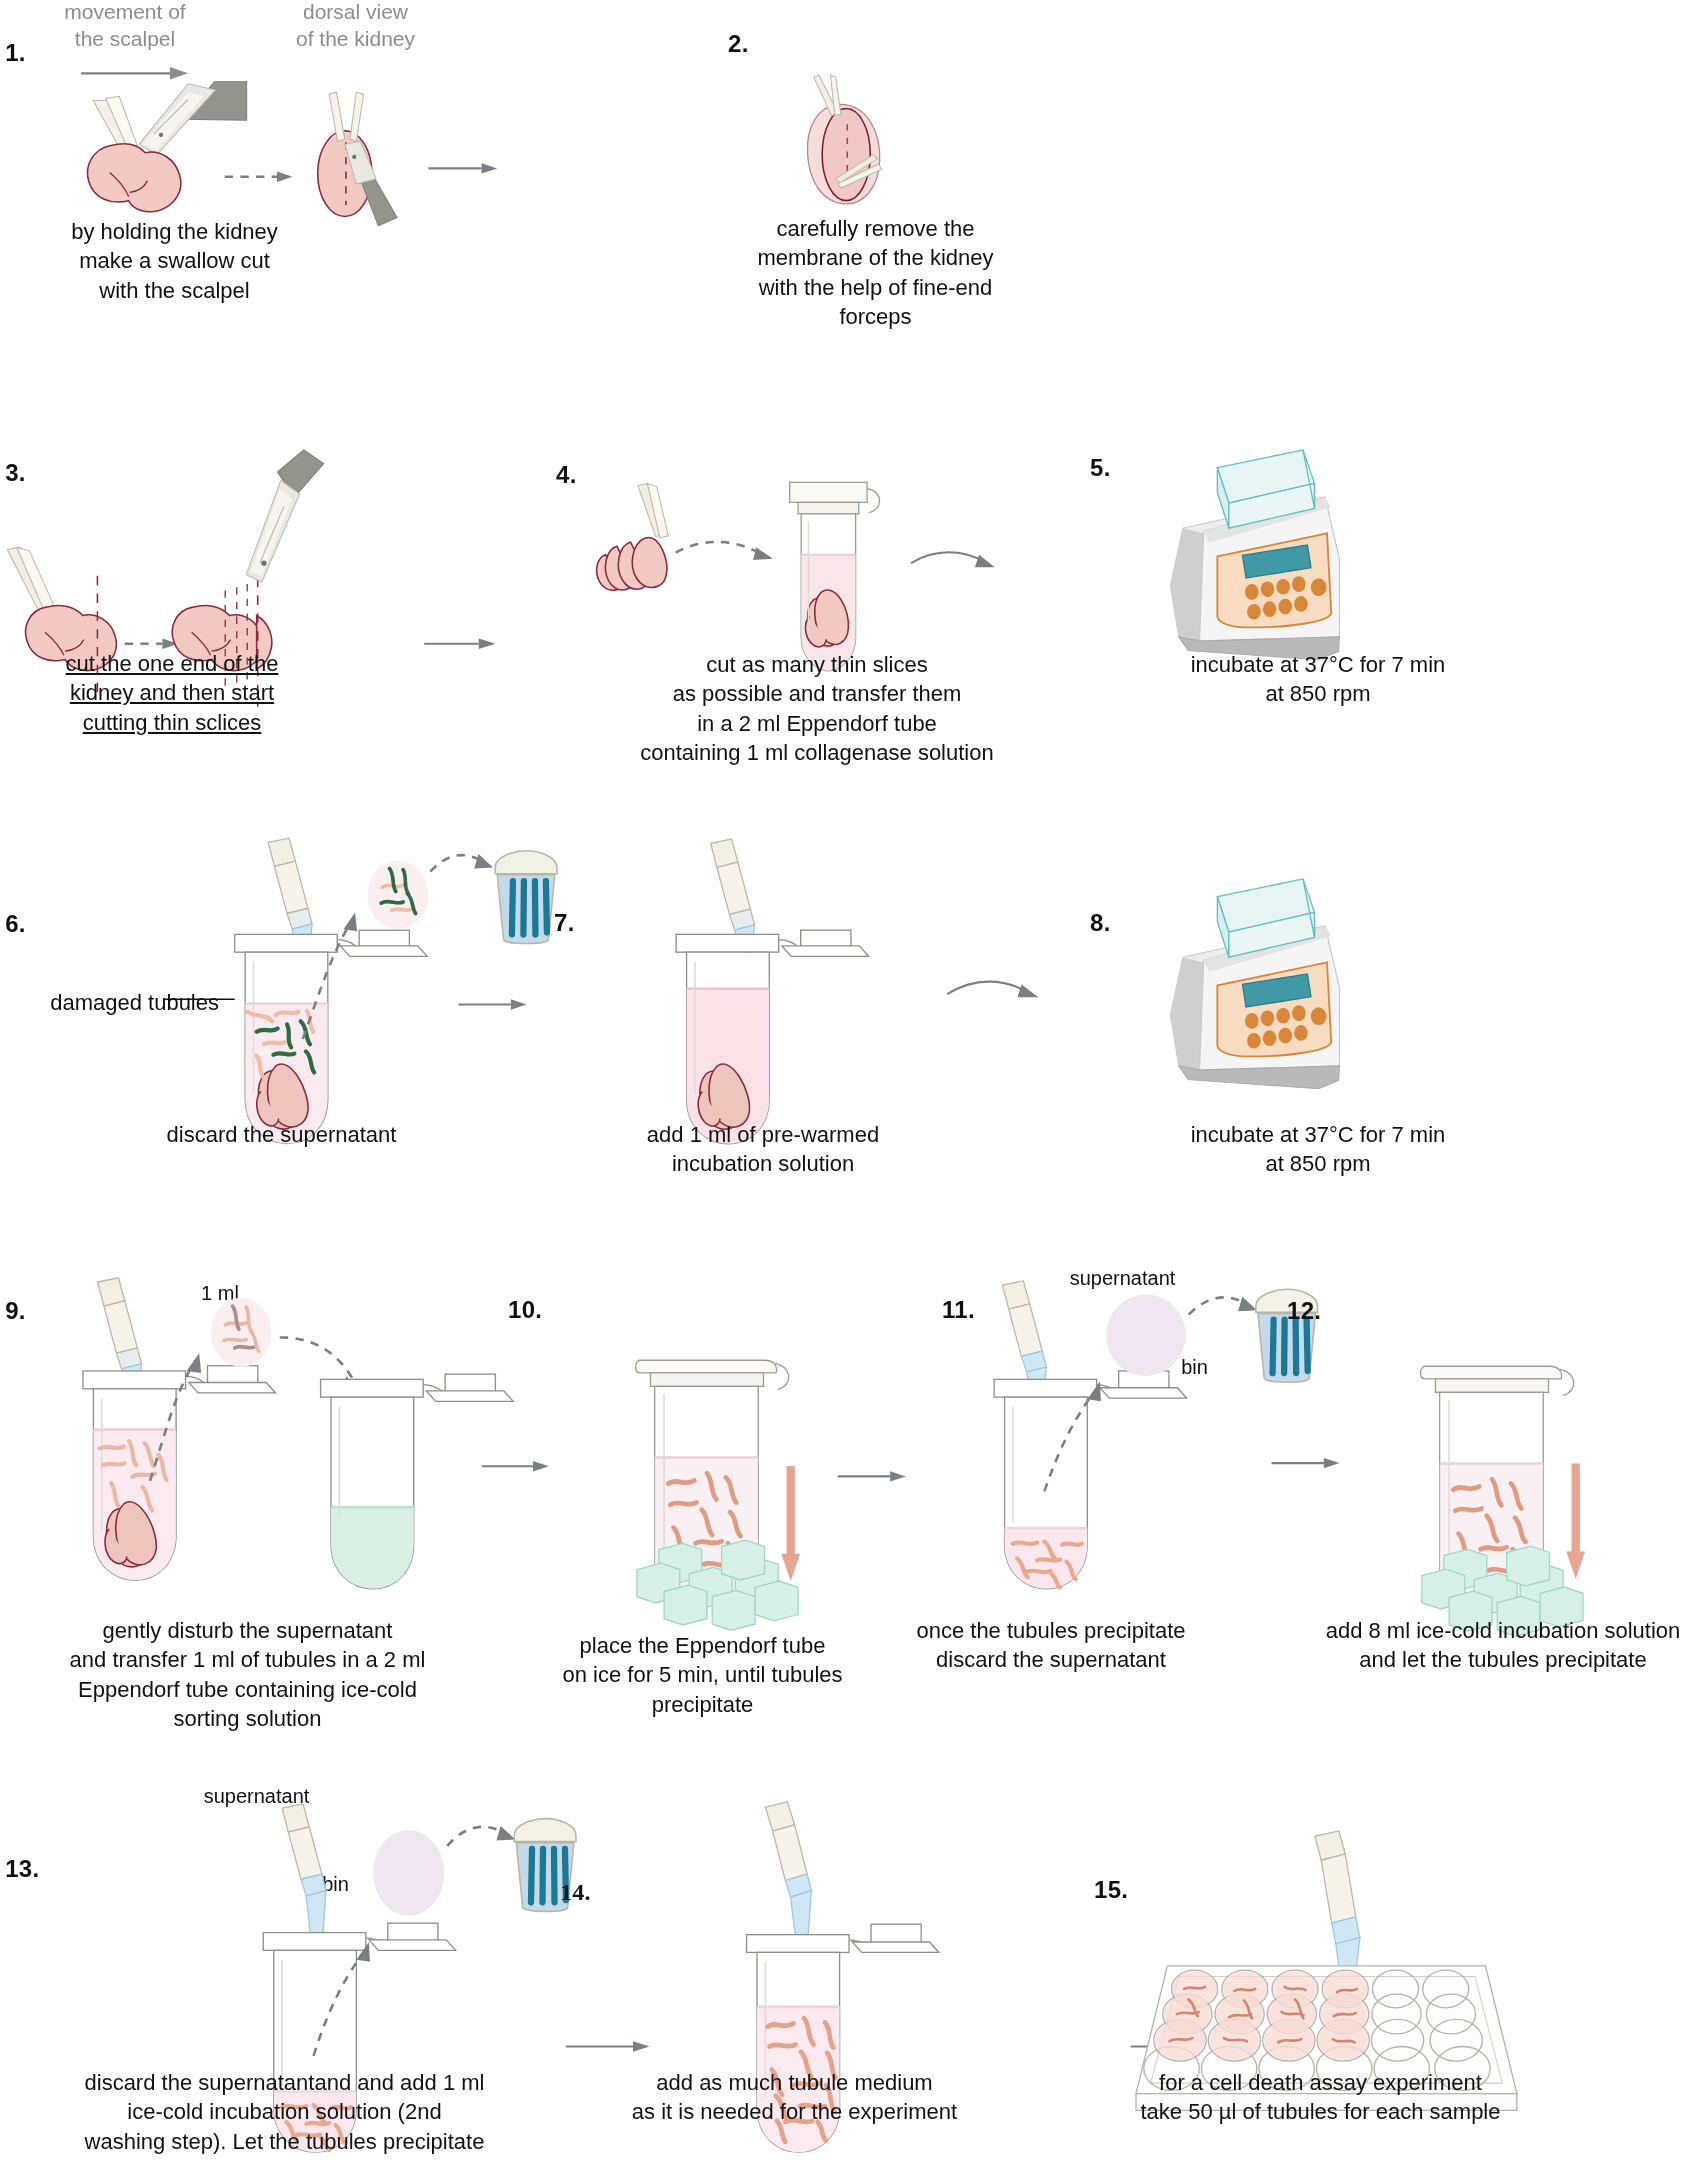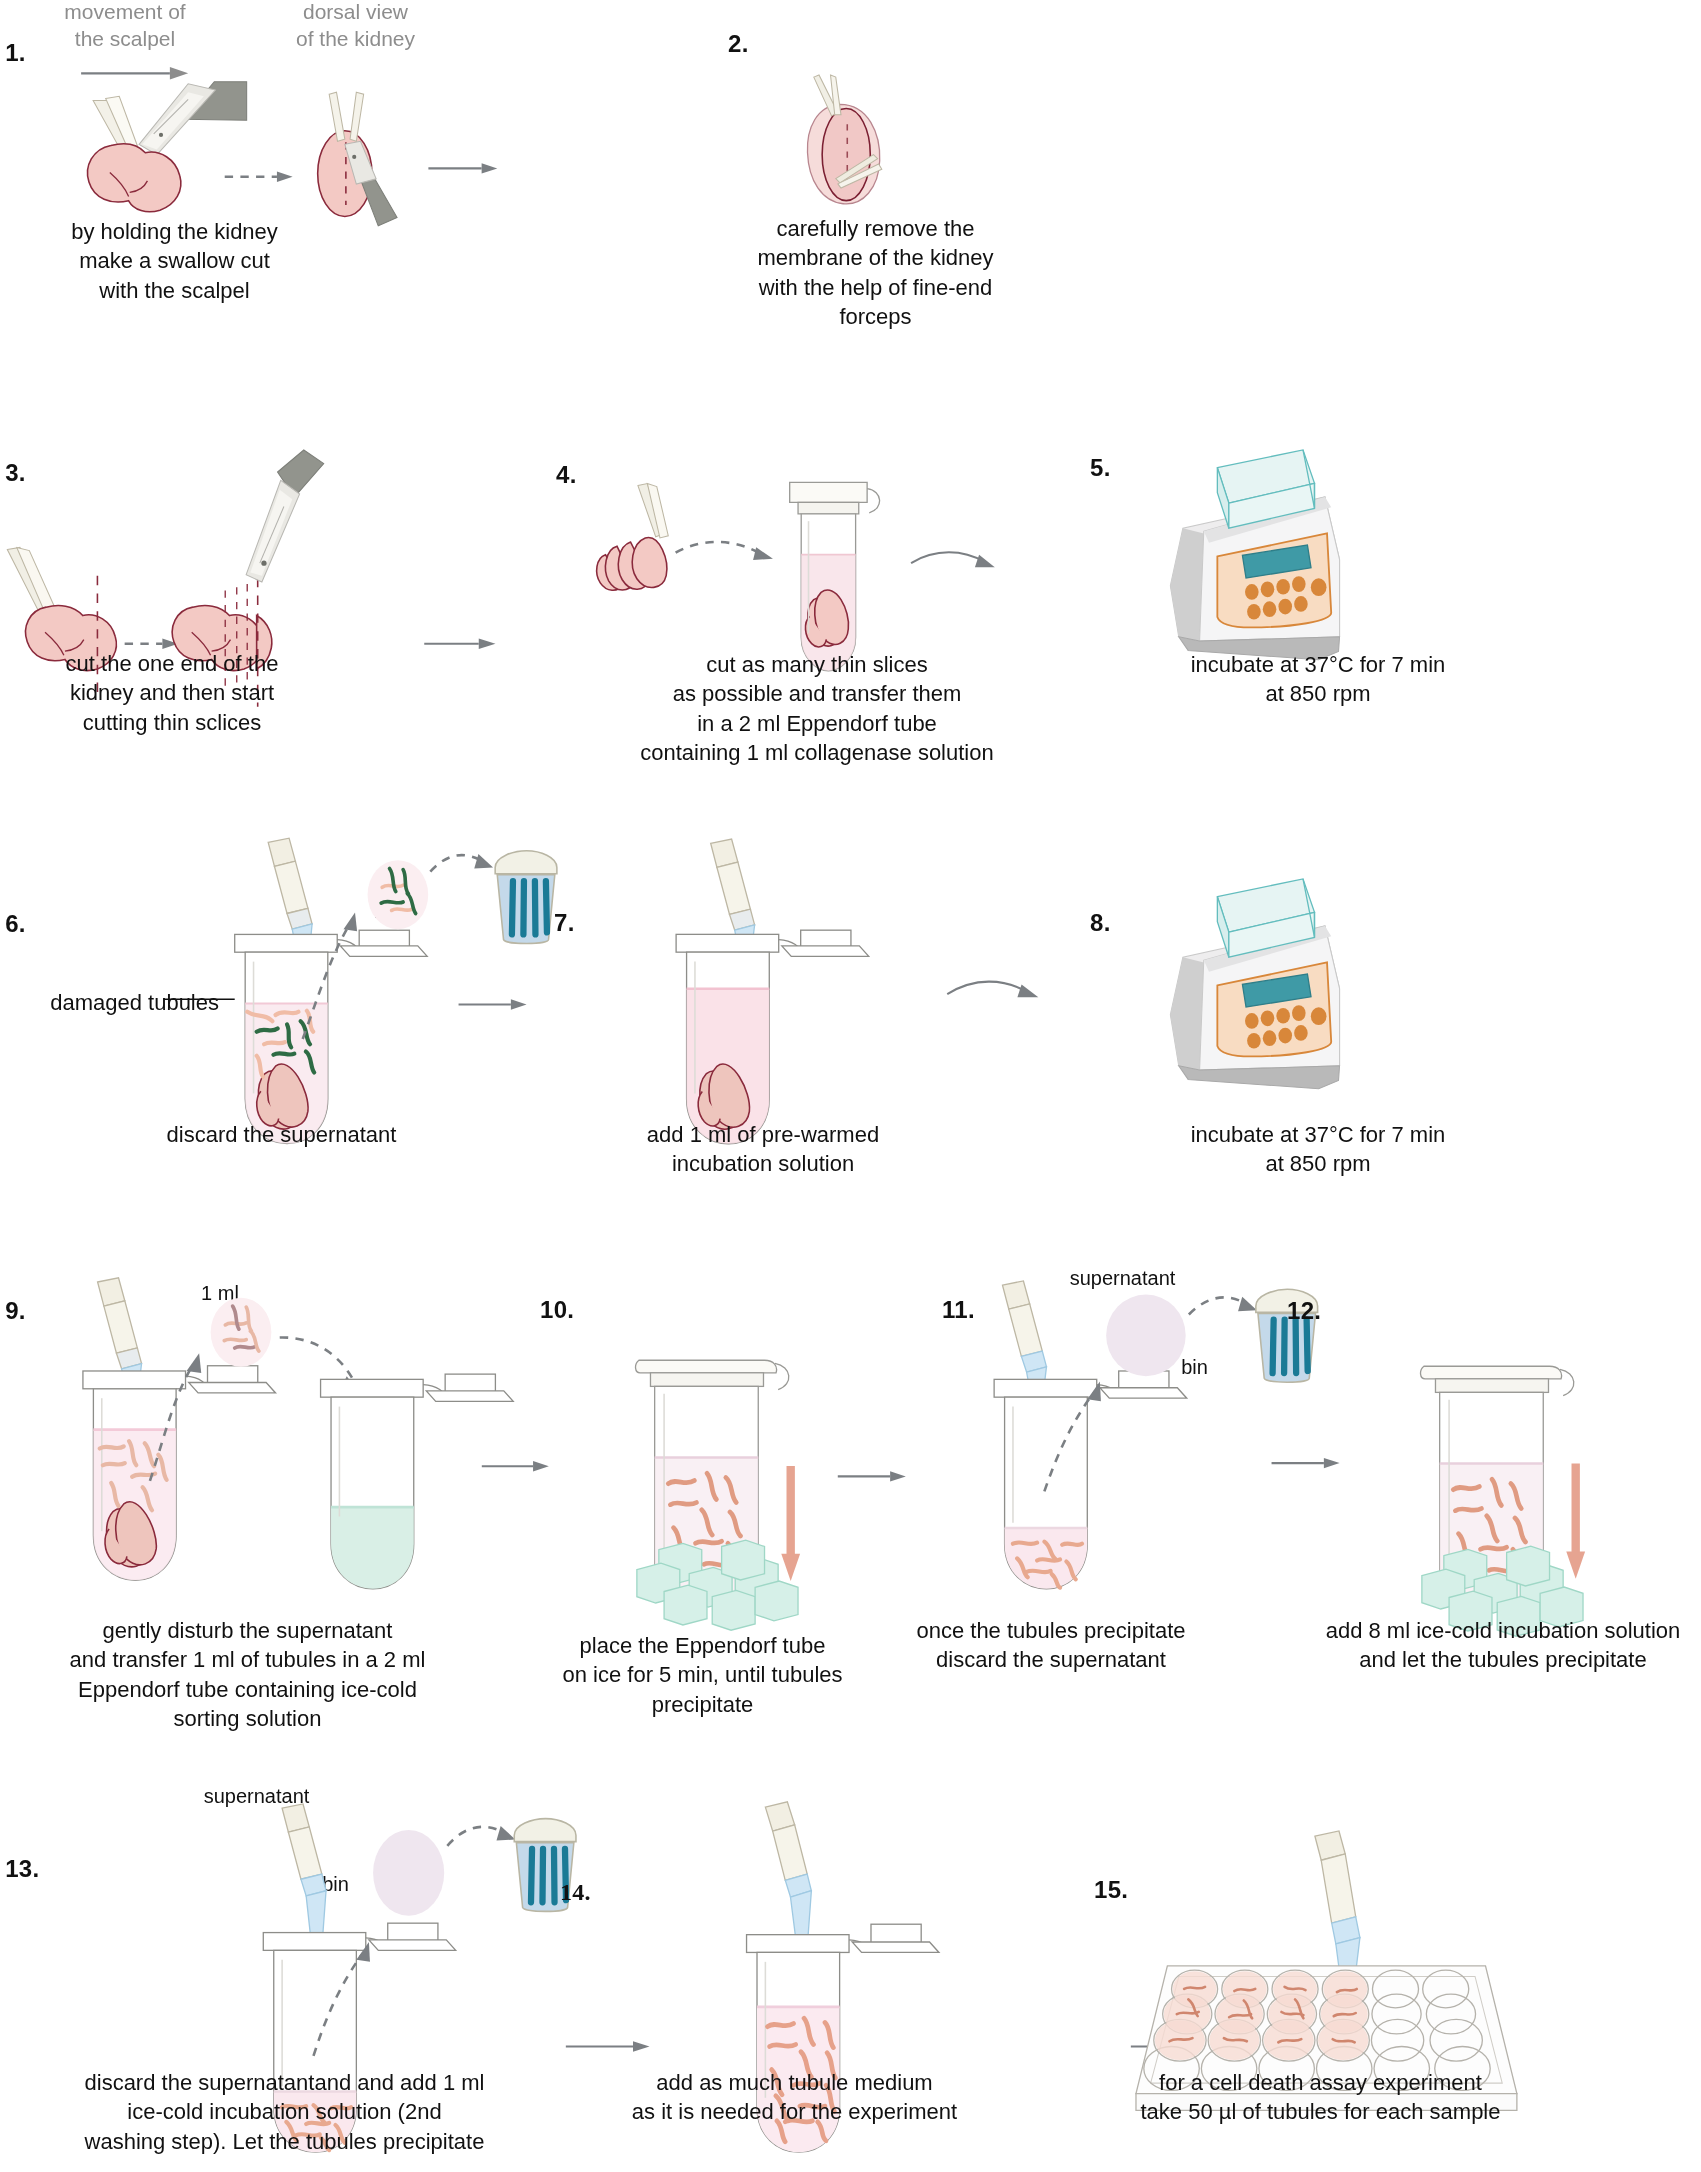--- a/index.html
+++ b/index.html
@@ -168,21 +168,21 @@
     <circle cx="504" cy="216" r="5" fill="#6d6f69"></circle>
   </g>
 
   <g>
     <line x1="810" y1="370" x2="914" y2="370" class="arrowline"></line>
     <polygon points="914,360 946,370 914,380" fill="#7b7f83"></polygon>
   </g>
 </svg>
 </div>
 
-<div class="caption" style="left:0px;top:649px;width:304px;">cut the one end of the
+<div class="caption" style="left:0px;top:649px;width:304px;text-decoration:underline;">cut the one end of the
 kidney and then start
 cutting thin sclices</div>
 
 <div class="stepnum" style="left:556px;top:463px;">4.</div>
 
 <div class="panel" style="left:576px;top:450px;">
 <svg width="419" height="225" viewBox="0 0 800 430">
 
   <g>
     <path d="M118,68 L136,64 L168,160 L152,166 Z" fill="#f1efe5" stroke="#bdb7a4" stroke-width="2"></path>
@@ -517,21 +517,21 @@
     <polygon points="978,342 1008,352 978,362" fill="#7b7f83"></polygon>
   </g>
 </svg>
 </div>
 
 <div class="caption" style="left:0px;top:1616px;width:455px;">gently disturb the supernatant
 and transfer 1 ml of tubules in a 2 ml
 Eppendorf tube containing ice-cold
 sorting solution</div>
 
-<div class="stepnum" style="left:540px;top:1298px;">10.</div>
+<div class="stepnum" style="left:508px;top:1298px;">10.</div>
 
 <div class="panel" style="left:618px;top:1355px;">
 <svg width="314" height="293" viewBox="0 0 600 560">
   <g>
     <path d="M40,10 L280,10 C298,10 306,22 302,34 L42,34 C32,34 30,18 40,10 Z" fill="#fbfaf6" stroke="#9a9a96" stroke-width="2.5"></path>
     <rect x="62" y="34" width="216" height="26" fill="#f6f5f0" stroke="#9a9a96" stroke-width="2.5"></rect>
     <path d="M300,16 C332,22 336,56 306,66" fill="none" stroke="#9a9a96" stroke-width="2.5"></path>
     <path d="M70,60 L268,60 L268,430 C268,450 240,464 200,464 C160,464 70,450 70,430 Z" fill="#ffffff" stroke="#9a9a96" stroke-width="2.5"></path>
     <path d="M70,196 L268,196 L268,430 C268,450 240,464 200,464 C160,464 70,450 70,430 Z" fill="#f6eaf0" opacity="0.7" stroke="none"></path>
     <line x1="70" y1="196" x2="268" y2="196" stroke="#e8d0dd" stroke-width="5"></line>

